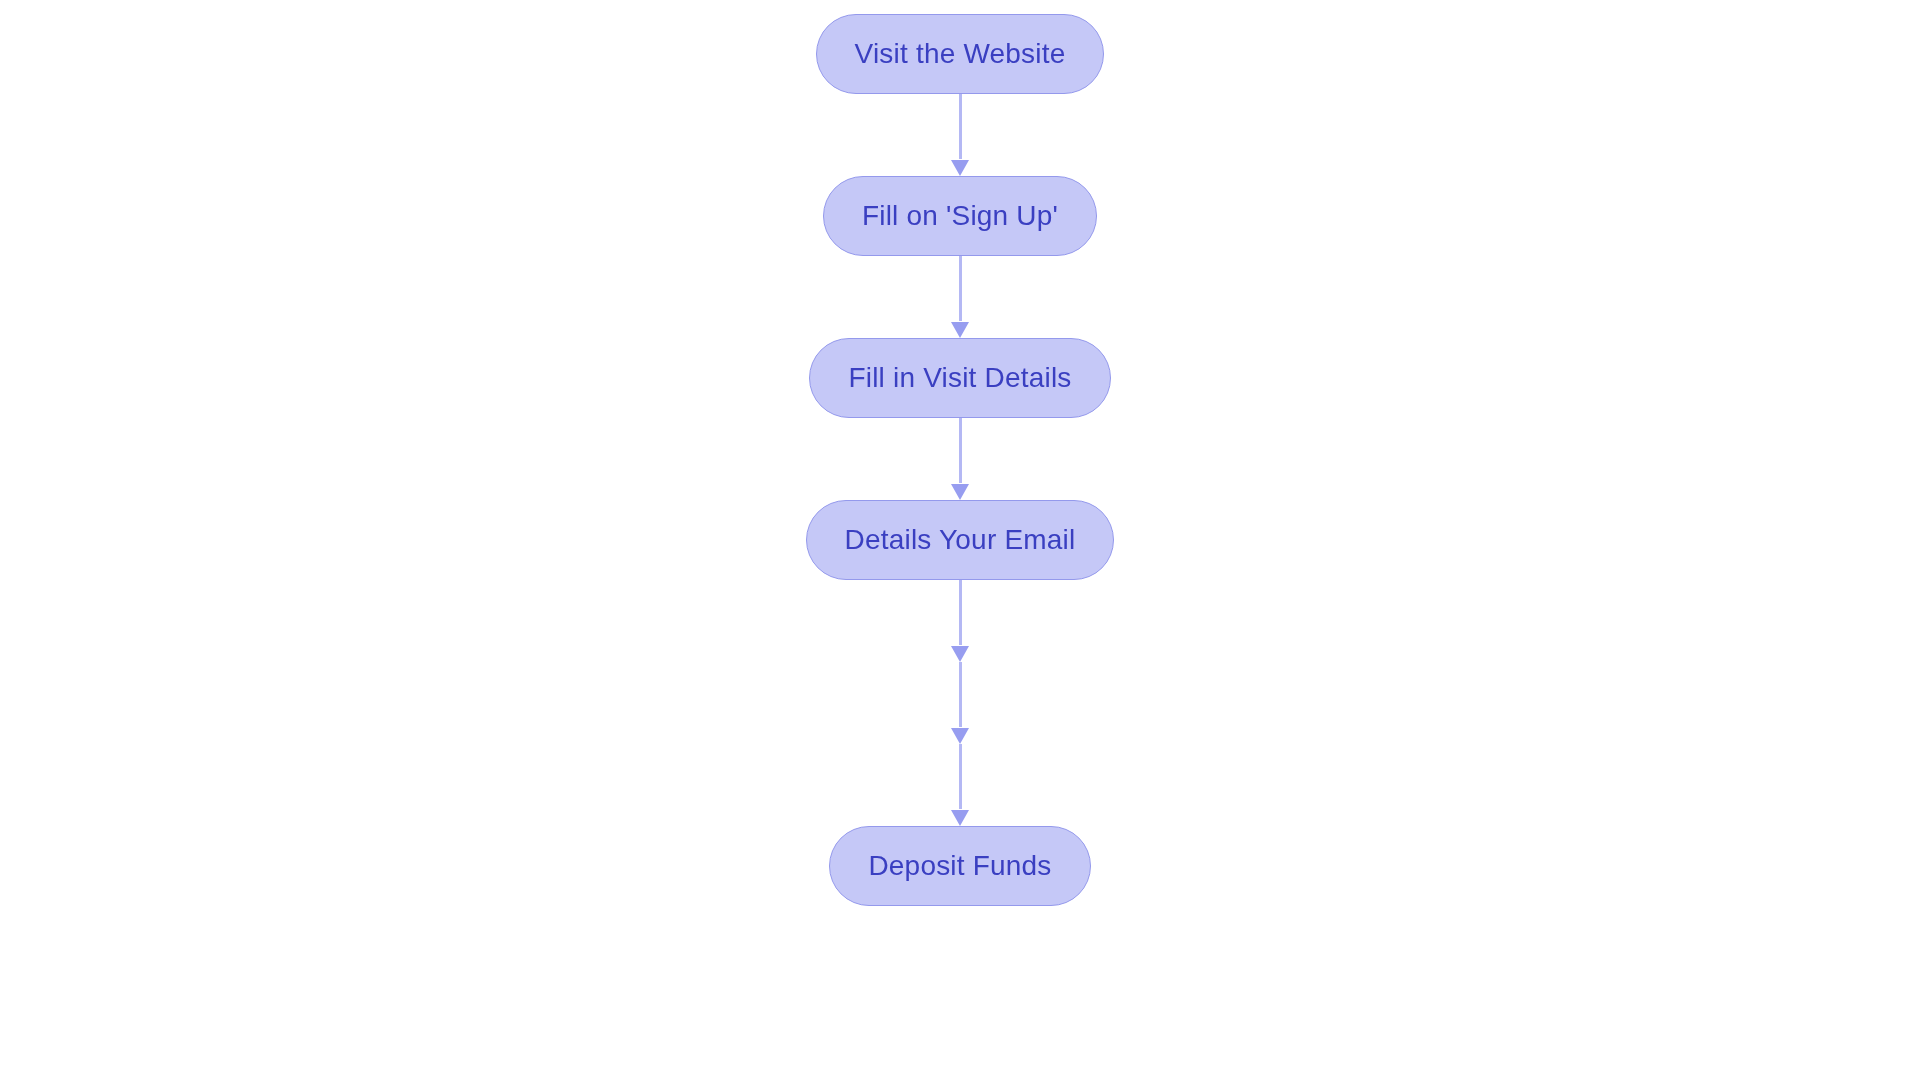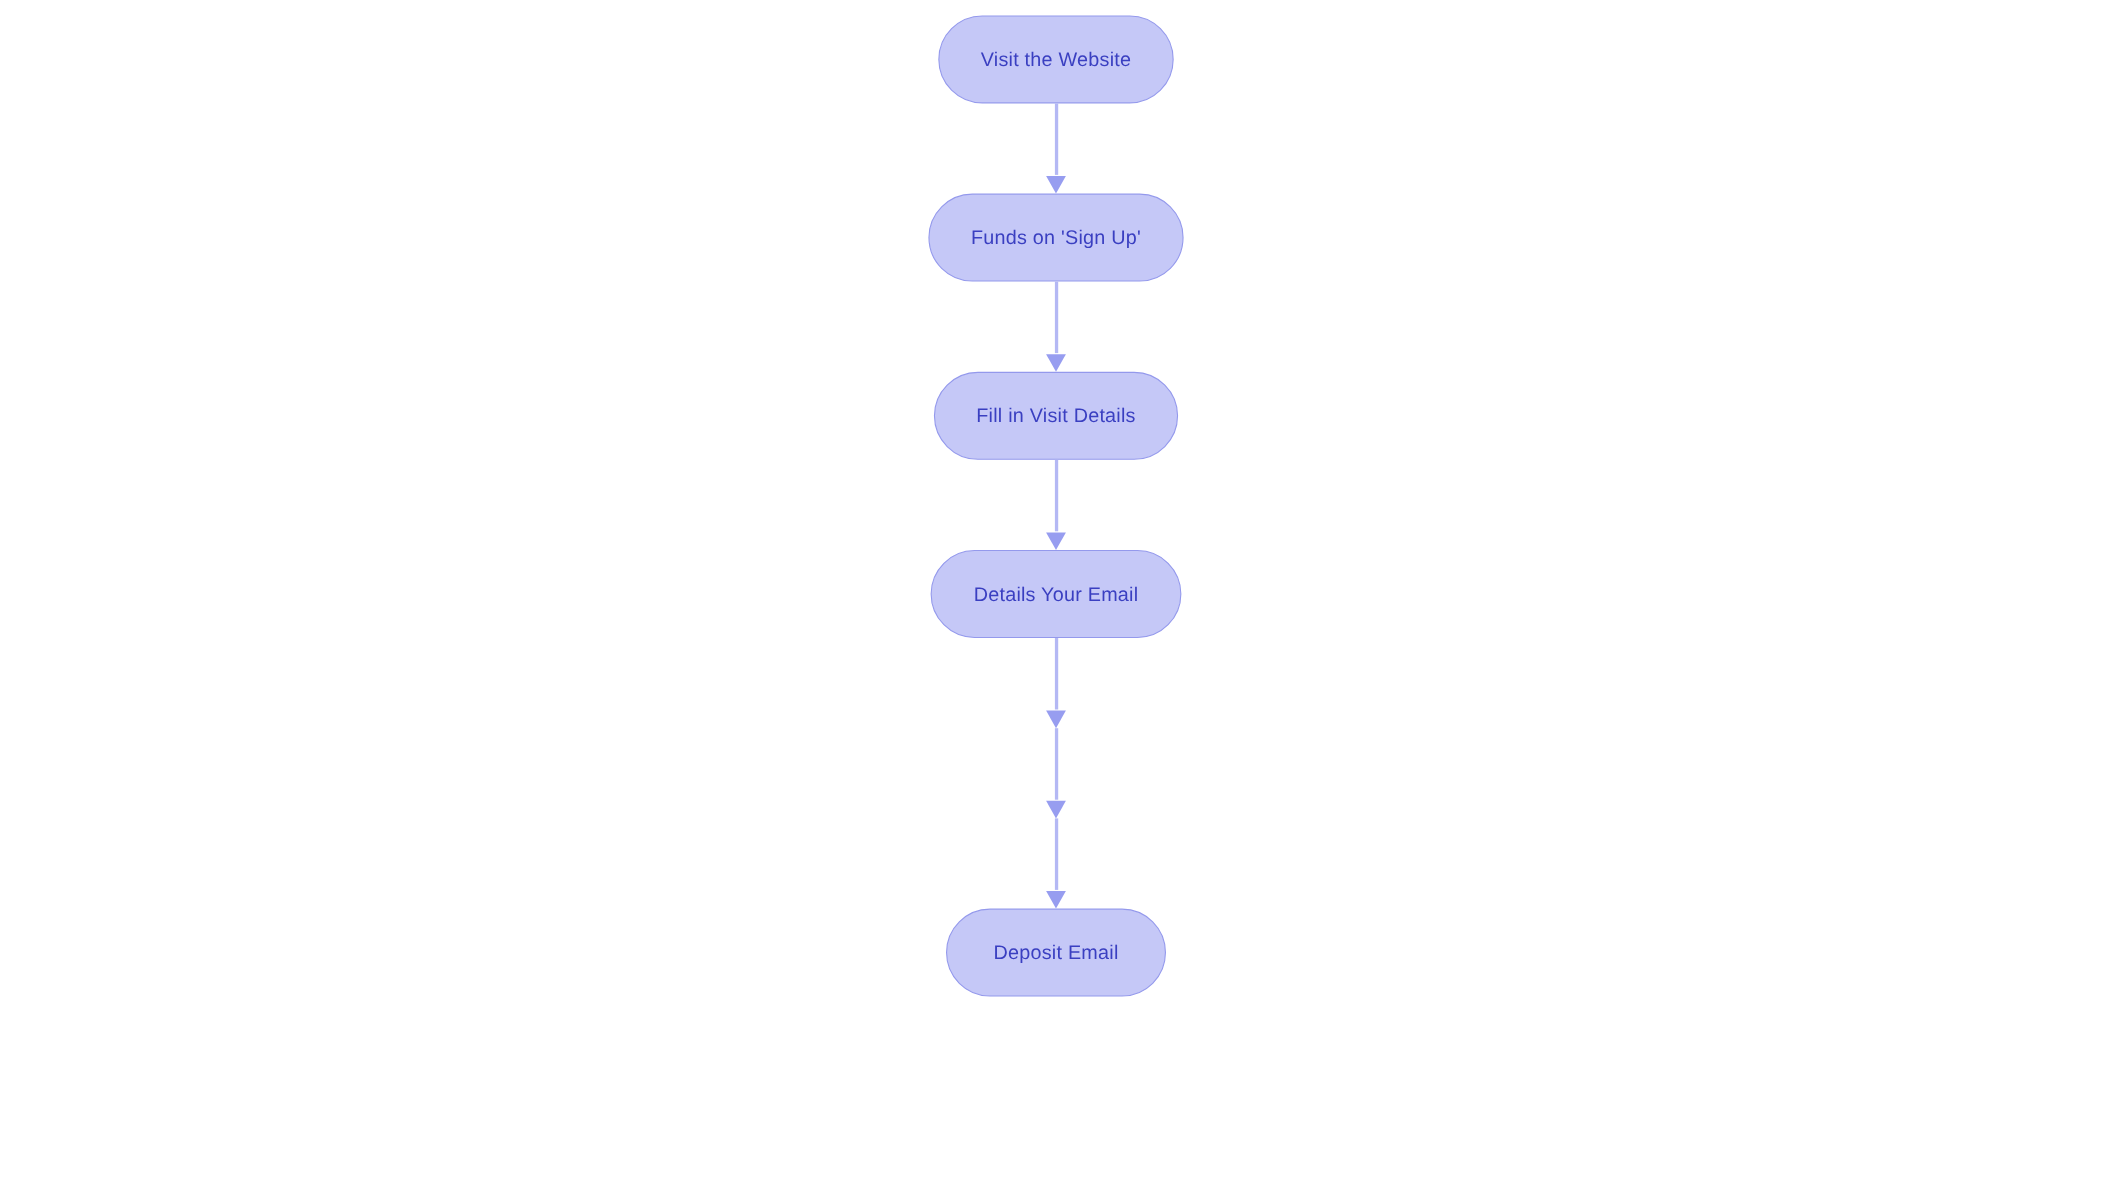--- a/index.html
+++ b/index.html
@@ -28,21 +28,21 @@
     border-radius: 40px;
     background: #c5c8f7;
     border: 1.5px solid #9499ec;
     display: flex;
     align-items: center;
     justify-content: center;
     flex: 0 0 auto;
   }
   .flow-node .node-label {
     color: #3a3fc1;
-    font-size: 18px;
+    font-size: 28px;
     line-height: 1;
     white-space: nowrap;
     letter-spacing: 0.2px;
     text-align: right;
   }
   .connector {
     height: 82px;
     width: 24px;
     display: flex;
     flex-direction: column;
@@ -71,21 +71,21 @@
   <div class="flow-node">
     <span class="node-label">Visit the Website</span>
   </div>
 
   <div class="connector">
     <div class="arrow-line"></div>
     <div class="arrow-head"></div>
   </div>
 
   <div class="flow-node">
-    <span class="node-label">Funds on 'Sign Up'</span>
+    <span class="node-label">Fill on 'Sign Up'</span>
   </div>
 
   <div class="connector">
     <div class="arrow-line"></div>
     <div class="arrow-head"></div>
   </div>
 
   <div class="flow-node">
     <span class="node-label">Fill in Visit Details</span>
   </div>
@@ -110,16 +110,16 @@
     <div class="arrow-head"></div>
   </div>
 
 
   <div class="connector">
     <div class="arrow-line"></div>
     <div class="arrow-head"></div>
   </div>
 
   <div class="flow-node">
-    <span class="node-label">Deposit Email</span>
+    <span class="node-label">Deposit Funds</span>
   </div>
 
 </div>
 
 </body></html>

